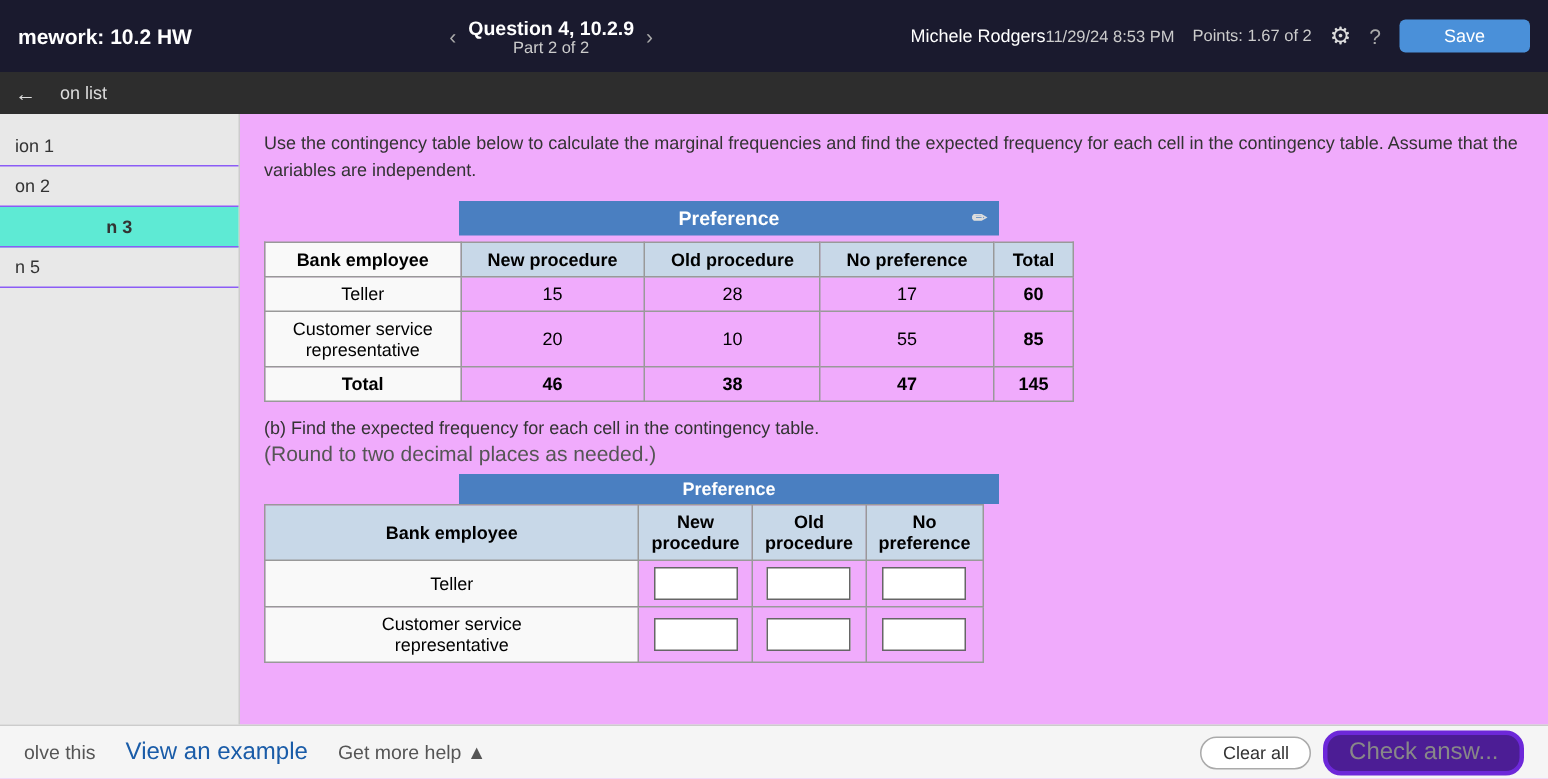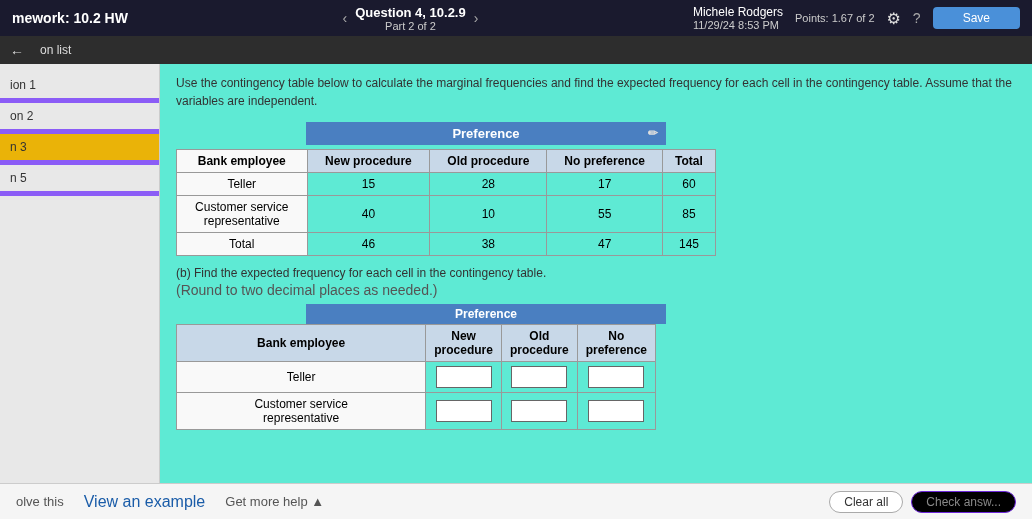--- a/index.html
+++ b/index.html
@@ -10,21 +10,21 @@
       width: 1032px;
       height: 519px;
       overflow: hidden;
       position: relative;
     }
 
     
     .top-bar {
       background: #1a1a2e;
       color: white;
-      height: 36px;
+      height: 48px;
       display: flex;
       align-items: center;
       justify-content: space-between;
       padding: 0 12px;
       font-size: 12px;
     }
     .top-bar-left { display: flex; align-items: center; gap: 8px; }
     .top-bar-center { display: flex; flex-direction: column; align-items: center; }
     .top-bar-right { display: flex; align-items: center; gap: 12px; }
     .hw-title { color: white; font-weight: bold; font-size: 14px; }
@@ -66,30 +66,30 @@
       width: 160px;
       min-width: 160px;
       border-right: 1px solid #ccc;
       padding: 8px 0;
     }
     .sidebar-item {
       padding: 6px 10px;
       font-size: 12px;
       color: #333;
       cursor: pointer;
-      border-bottom: 5px solid #8b5cf6;
-    }
-    .sidebar-item.active { background: #eab308; font-weight: normal; }
+      border-bottom: 1px solid #8b5cf6;
+    }
+    .sidebar-item.active { background: #5eead4; font-weight: bold; text-align: center; }
 
     
     .content-panel {
       flex: 1;
       padding: 10px 16px;
       overflow-y: auto;
-      background: #5eead4;
+      background: #f0abfc;
     }
 
     .problem-description {
       font-size: 12px;
       color: #333;
       margin-bottom: 12px;
       line-height: 1.5;
     }
 
     
@@ -131,21 +131,21 @@
     }
     .data-table .label-cell {
       text-align: center;
       background: #f9f9f9;
     }
     .data-table .header-sub {
       background: #c8d8e8;
       font-weight: bold;
     }
     .total-cell {
-      font-weight: normal;
+      font-weight: bold;
     }
 
     
     .section-b-title {
       font-size: 12px;
       color: #333;
       margin: 8px 0 2px 0;
     }
     .round-note {
       font-size: 14px;
@@ -207,25 +207,25 @@
     .clear-all-btn {
       background: white;
       border: 1px solid #aaa;
       border-radius: 12px;
       padding: 3px 14px;
       font-size: 12px;
       cursor: pointer;
       color: #333;
     }
     .check-answer-btn {
-      background: #000000;
-      border: 1px solid #6d28d9;
+      background: #4c1d95;
+      border: 3px solid #6d28d9;
       border-radius: 12px;
       padding: 3px 14px;
-      font-size: 12px;
+      font-size: 16px;
       cursor: pointer;
       color: #888;
     }
 
     .settings-icon { color: #ddd; font-size: 16px; cursor: pointer; }
     .question-mark { color: #aaa; font-size: 14px; cursor: pointer; }
   </style>
 </head>
 <body>
 
@@ -237,21 +237,21 @@
     <div class="question-nav">
       <span class="nav-arrow">‹</span>
       <div style="display:flex;flex-direction:column;align-items:center;">
         <span style="font-weight:bold;font-size:13px;color:white;">Question 4, 10.2.9</span>
         <span style="font-size:11px;color:#ccc;">Part 2 of 2</span>
       </div>
       <span class="nav-arrow">›</span>
     </div>
   </div>
   <div class="top-bar-right">
-    <div style="display:flex;flex-direction:column;">
+    <div style="display:flex;flex-direction:row;align-items:flex-end;">
       <span style="color:white;font-size:12px;">Michele Rodgers</span>
       <span style="color:#ccc;font-size:11px;">11/29/24 8:53 PM</span>
     </div>
     <div style="display:flex;flex-direction:column;align-items:flex-end;">
       <span style="color:#ccc;font-size:11px;">Points: 1.67 of 2</span>
     </div>
     <span class="settings-icon">⚙</span>
     <span class="question-mark">?</span>
     <button class="save-btn">Save</button>
   </div>
@@ -302,21 +302,21 @@
       <tbody>
         <tr>
           <td class="label-cell">Teller</td>
           <td>15</td>
           <td>28</td>
           <td>17</td>
           <td class="total-cell">60</td>
         </tr>
         <tr>
           <td class="label-cell">Customer service<br>representative</td>
-          <td>40</td>
+          <td>20</td>
           <td>10</td>
           <td>55</td>
           <td class="total-cell">85</td>
         </tr>
         <tr>
           <td class="label-cell total-cell">Total</td>
           <td class="total-cell">46</td>
           <td class="total-cell">38</td>
           <td class="total-cell">47</td>
           <td class="total-cell">145</td>

